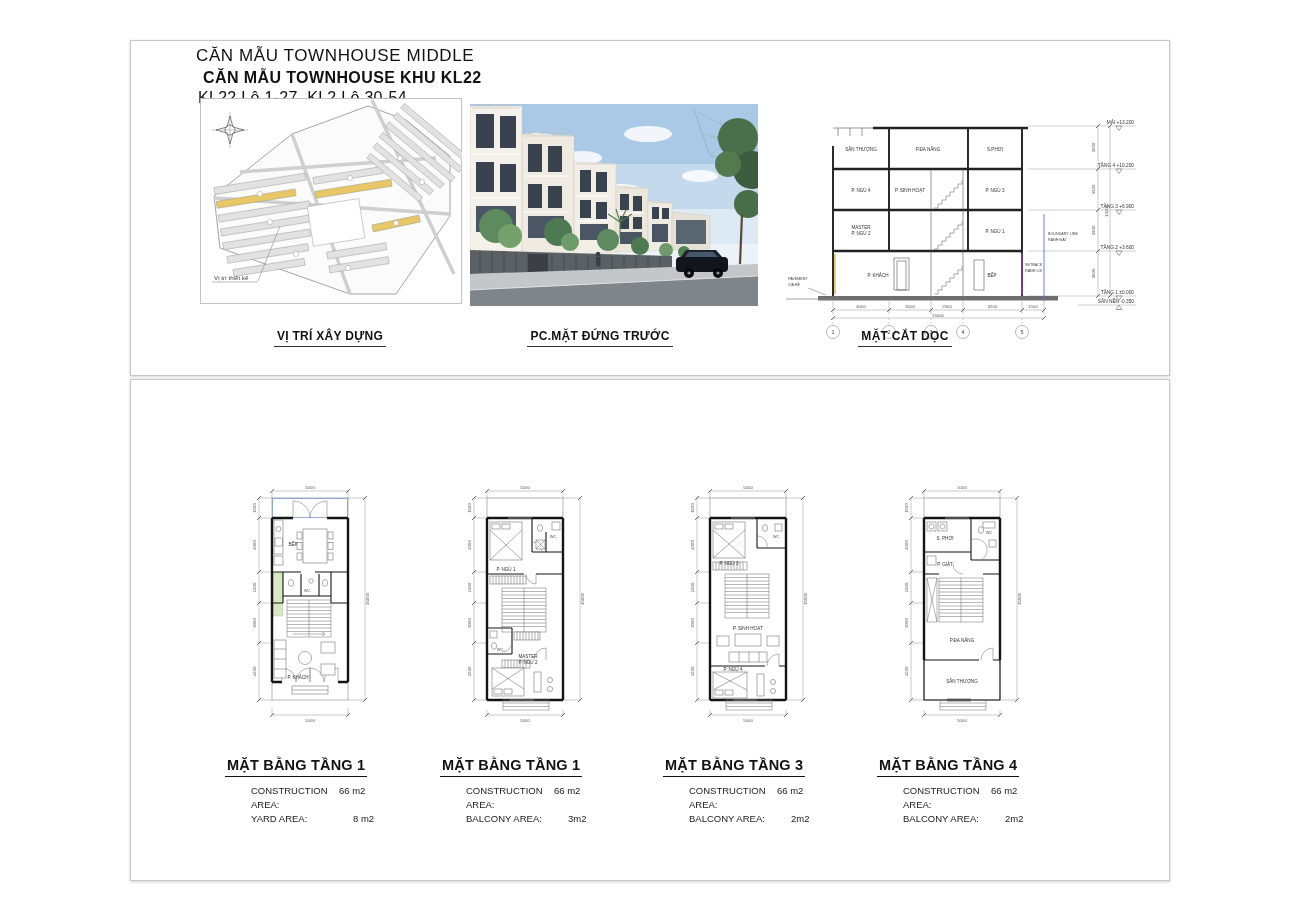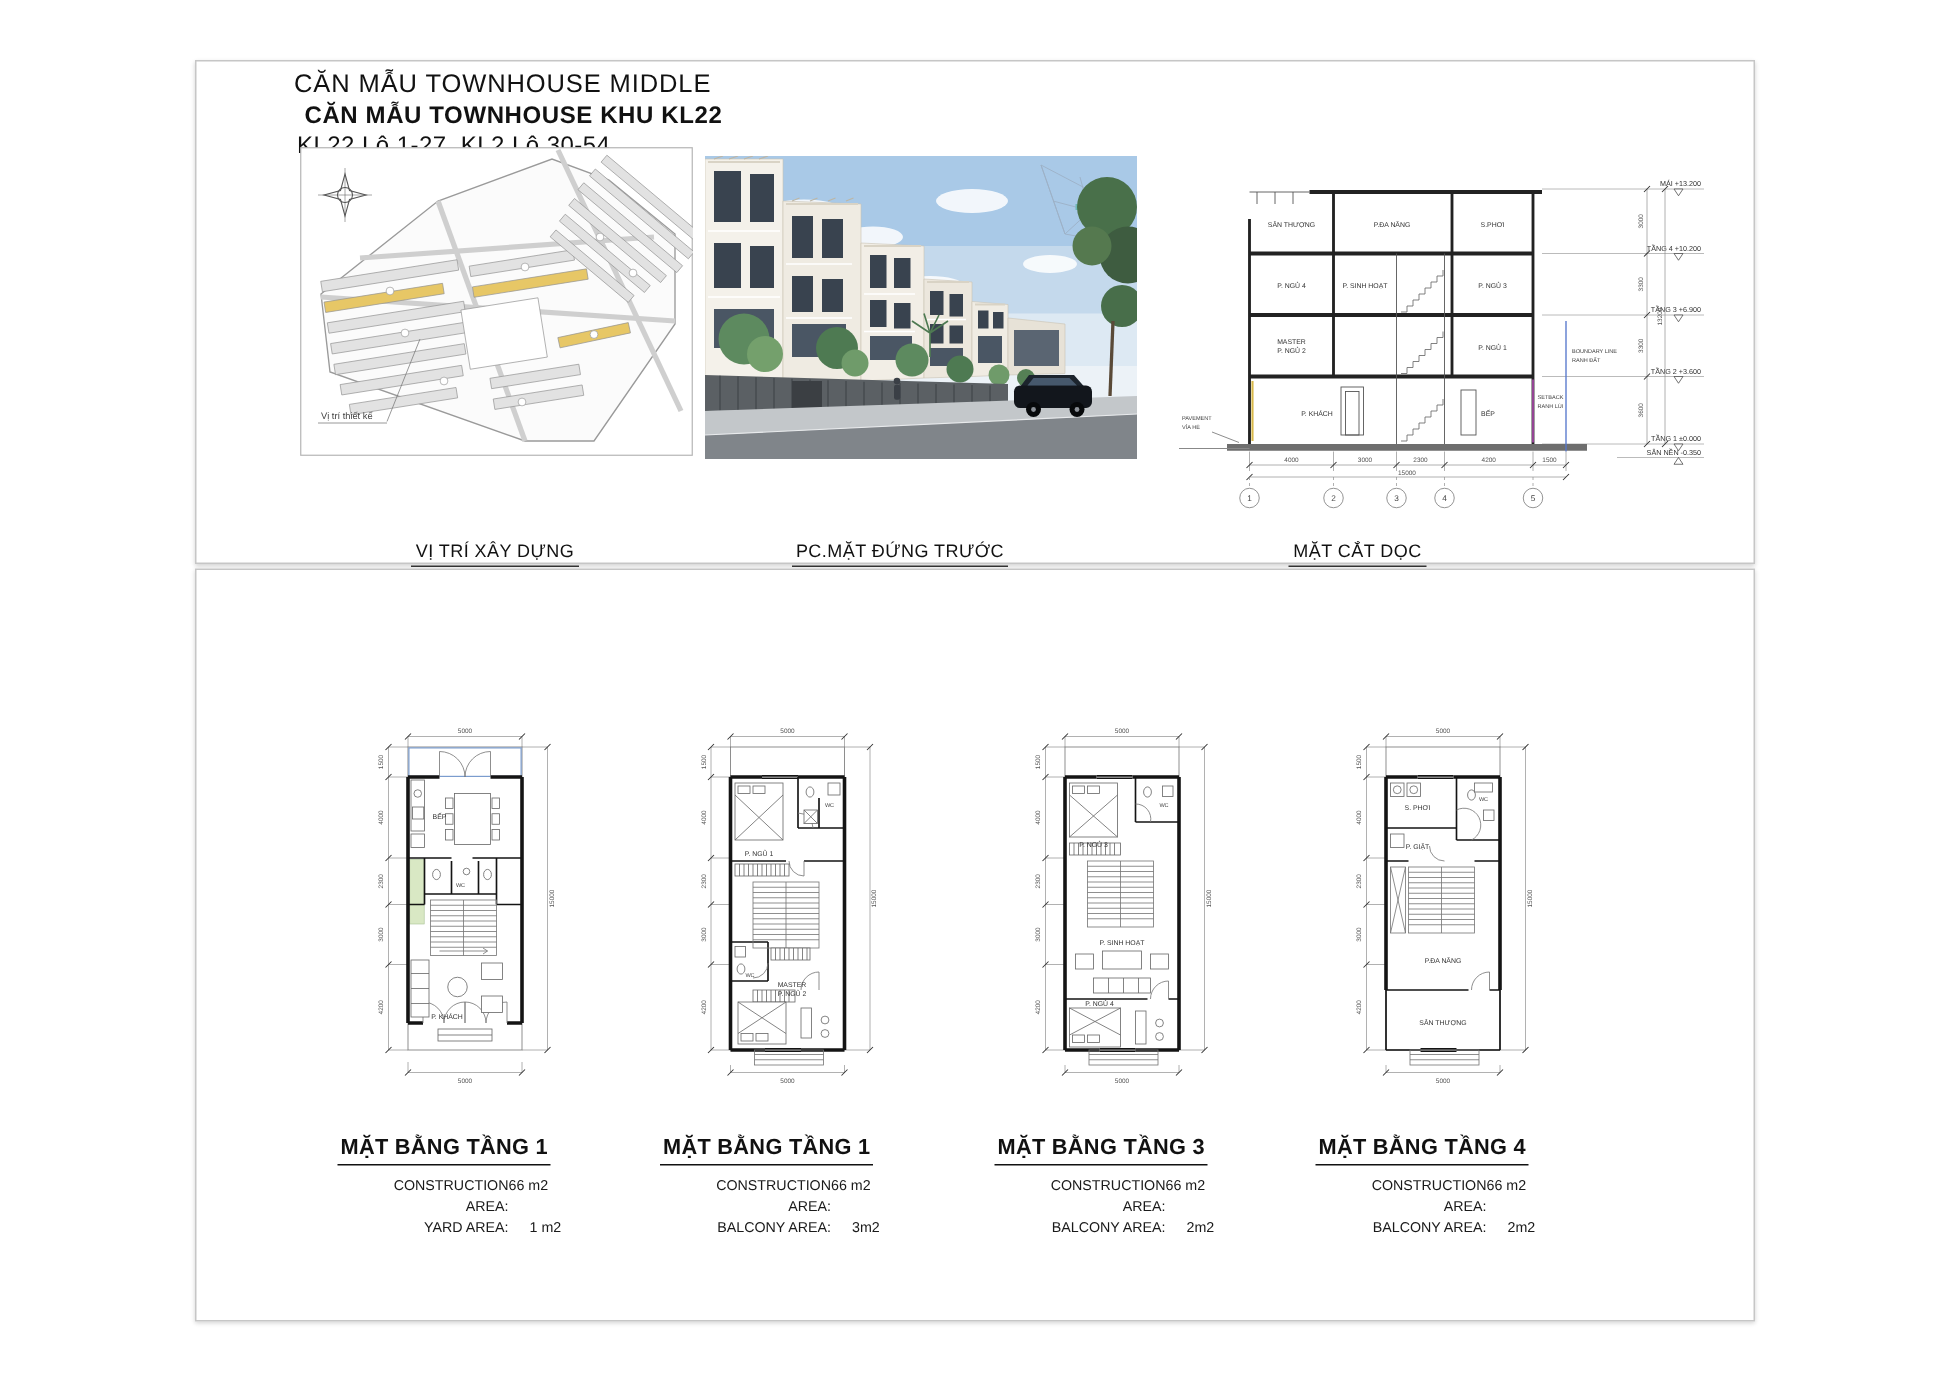--- a/index.html
+++ b/index.html
@@ -9,31 +9,31 @@
          border:1px solid #c6c6c6;box-shadow:0 1px 3px rgba(0,0,0,.18);}
   #frame-top{top:40px;height:334px;}
   #frame-bottom{top:379px;height:500px;}
   .abs{position:absolute;}
   
   #title-block{left:196px;top:46px;}
   #title-block h1{margin:0;font-size:17px;font-weight:normal;letter-spacing:.6px;}
   #title-block .sub1{margin:3px 0 0 7px;font-size:16px;font-weight:600;letter-spacing:.4px;}
   #title-block .sub2{margin:2px 0 0 2px;font-size:16px;letter-spacing:.3px;}
   
-  .caption{position:absolute;top:360px;text-align:center;font-size:12px;font-weight:normal;letter-spacing:.3px;}
+  .caption{position:absolute;top:329px;text-align:center;font-size:12px;font-weight:bold;letter-spacing:.3px;}
   .caption span{display:inline-block;border-bottom:1px solid #333;padding:0 3px 3px;}
   
   .plan-col{position:absolute;top:482px;width:170px;}
   .plan-col svg{display:block;margin:0 auto;}
   .plan-title{text-align:left;margin-top:22px;}
   .plan-title span{display:inline-block;font-size:14.5px;font-weight:bold;letter-spacing:.2px;
                    border-bottom:1.5px solid #111;padding:0 2px 3px;}
   .area-rows{margin-top:7px;padding-left:26px;}
   .area-row{display:flex;font-size:9.5px;line-height:14px;color:#1a1a1a;}
-  .area-row .lab{width:88px;text-align:right;}
+  .area-row .lab{width:88px;}
   
   svg text{font-family:"Liberation Sans",sans-serif;}
   .ln{stroke:#777;stroke-width:.55;fill:none;}
   .lnd{stroke:#8a8a8a;stroke-width:.45;fill:none;}
   .tick{stroke:#333;stroke-width:.7;fill:none;}
   .wall{stroke:#141414;stroke-width:2.4;fill:none;}
   .wallt{stroke:#141414;stroke-width:1.1;fill:none;}
   .furn{stroke:#6a6a6a;stroke-width:.55;fill:#fff;}
   .t-dim{font-size:4.3px;fill:#555;}
   .t-room{font-size:4.6px;fill:#333;}
@@ -380,21 +380,21 @@
     </g>
   </svg>
   <div class="plan-title"><span>MẶT BẰNG TẦNG 1</span></div>
   <div class="area-rows">
     <div class="area-row">
         <span class="lab">CONSTRUCTION AREA:</span>
         <span>66 m2</span>
       </div>
     <div class="area-row">
         <span class="lab">YARD AREA:</span>
-        <span style="padding-left:14px">1 m2</span>
+        <span style="padding-left:14px">8 m2</span>
       </div>
   </div>
 </div>
 
 <div class="plan-col" style="left:440px">
   <svg width="150" height="252" viewBox="0 0 150 252">
     <g>
       <path class="lnd" d="M24,16 V218 M37,9 H113 M37,233 H113 M130,16 V218 M24,16 H37 M24,36 H37 M24,90 H37 M24,121 H37 M24,161 H37 M24,218 H37 M37,9 V16 M113,9 V16 M37,228 V233 M113,228 V233 M113,16 H130 M113,218 H130"></path>
       <path class="tick" d="M22,18 l4,-4 M22,38 l4,-4 M22,92 l4,-4 M22,123 l4,-4 M22,163 l4,-4 M22,220 l4,-4 M35,11 l4,-4 M111,11 l4,-4 M35,235 l4,-4 M111,235 l4,-4 M128,18 l4,-4 M128,220 l4,-4"></path>
       <text class="t-dim" x="75" y="6.5" text-anchor="middle">5000</text>

